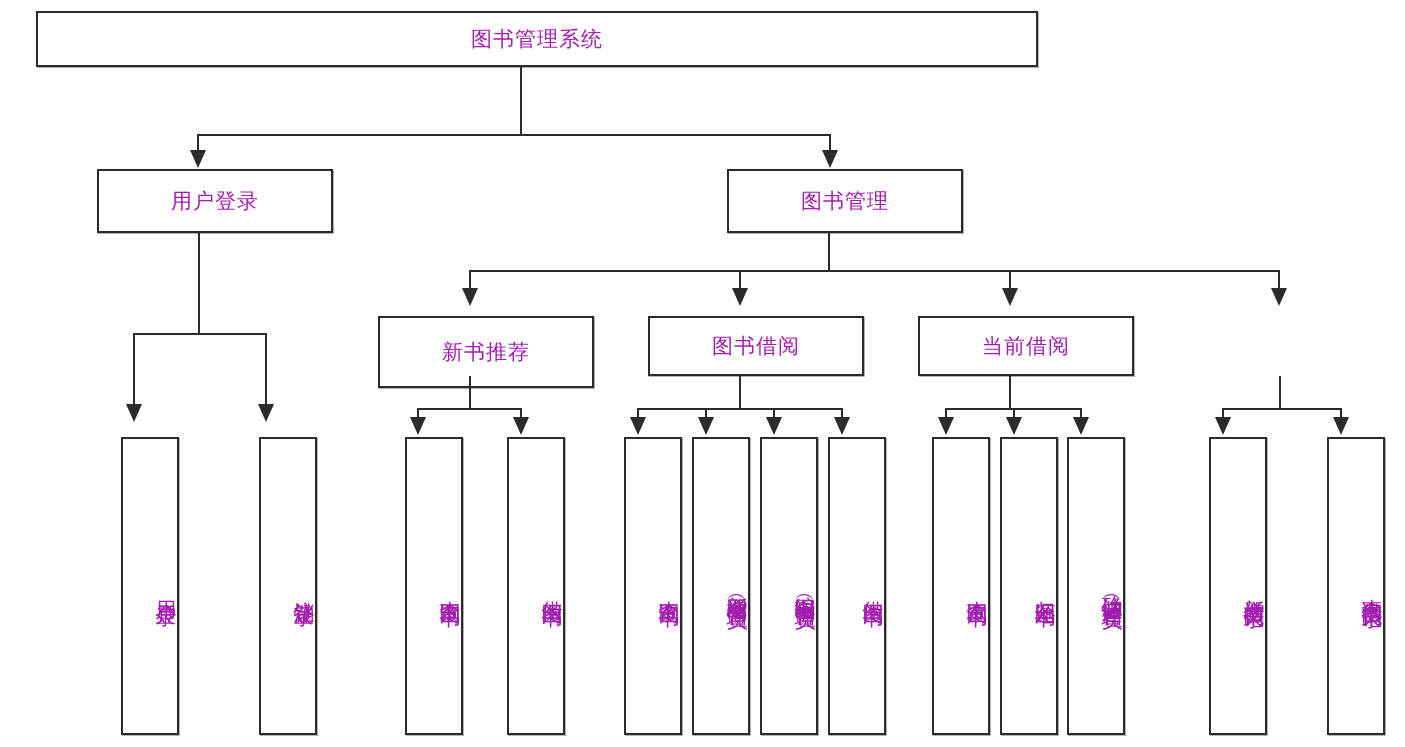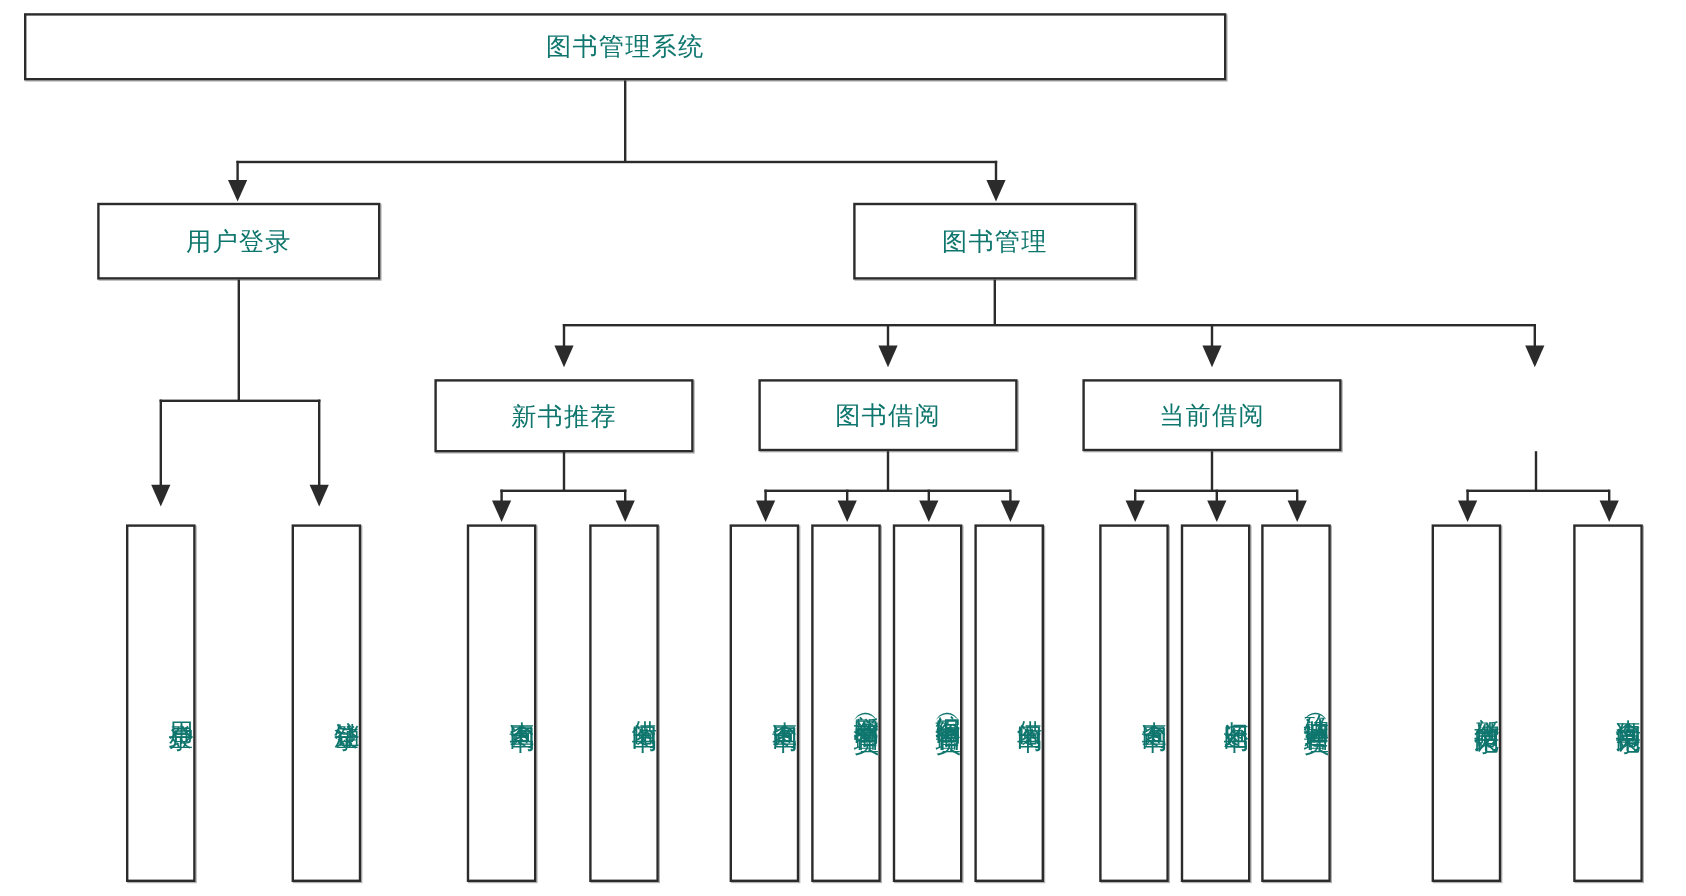--- a/index.html
+++ b/index.html
@@ -18,22 +18,23 @@
     overflow: hidden;
   }
   .node {
     position: absolute;
     box-sizing: border-box;
     border: 2px solid #2b2b2b;
     background: #ffffff;
     display: flex;
     align-items: center;
     justify-content: center;
-    color: #0f766e;
+    color: #a21caf;
     box-shadow: 1px 1px 0 rgba(0,0,0,0.30);
+    margin-left: 16px;
   }
   .node-h {
     font-size: 21px;
     letter-spacing: 1px;
     white-space: nowrap;
   }
   .node-root {
     font-size: 21px;
     letter-spacing: 1px;
   }
@@ -114,21 +115,21 @@
 
   <div class="vline" style="left:739px; top:270px; width:2px; height:20px;"></div>
   <div class="arrow" style="left:732px; top:288px;"></div>
 
   <div class="vline" style="left:1009px; top:270px; width:2px; height:20px;"></div>
   <div class="arrow" style="left:1002px; top:288px;"></div>
 
   <div class="vline" style="left:1278px; top:270px; width:2px; height:20px;"></div>
   <div class="arrow" style="left:1271px; top:288px;"></div>
 
-  <div class="node node-h" style="left:362px; top:316px; width:216px; height:61px;">
+  <div class="node node-h" style="left:362px; top:316px; width:216px; height:72px;">
     <span>新书推荐</span>
   </div>
   <div class="node node-h" style="left:632px; top:316px; width:216px; height:60px;">
     <span>图书借阅</span>
   </div>
   <div class="node node-h" style="left:902px; top:316px; width:216px; height:60px;">
     <span>当前借阅</span>
   </div>
 
   <div class="vline" style="left:469px; top:376px; width:2px; height:33px;"></div>

